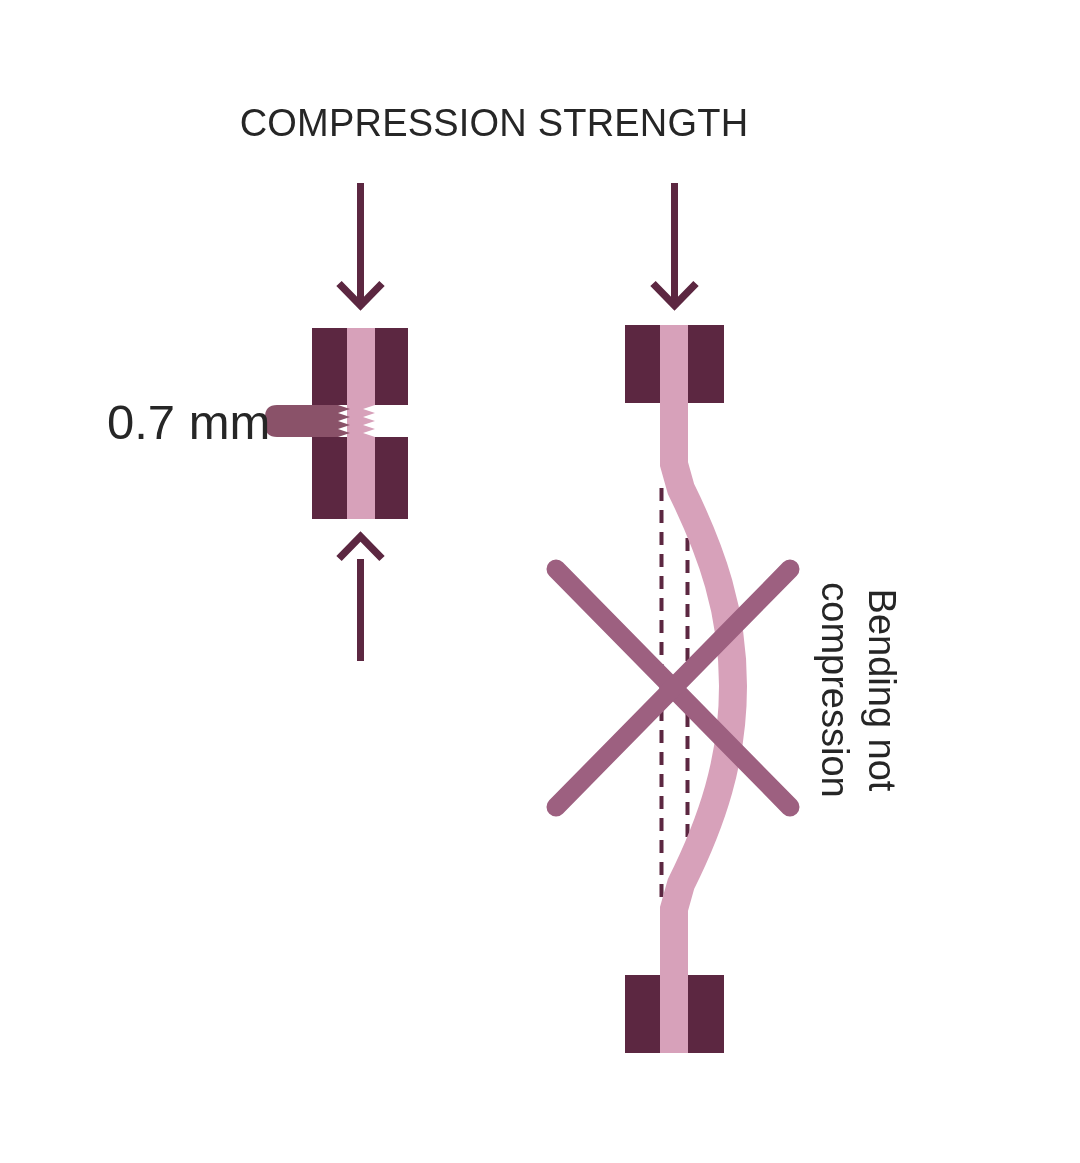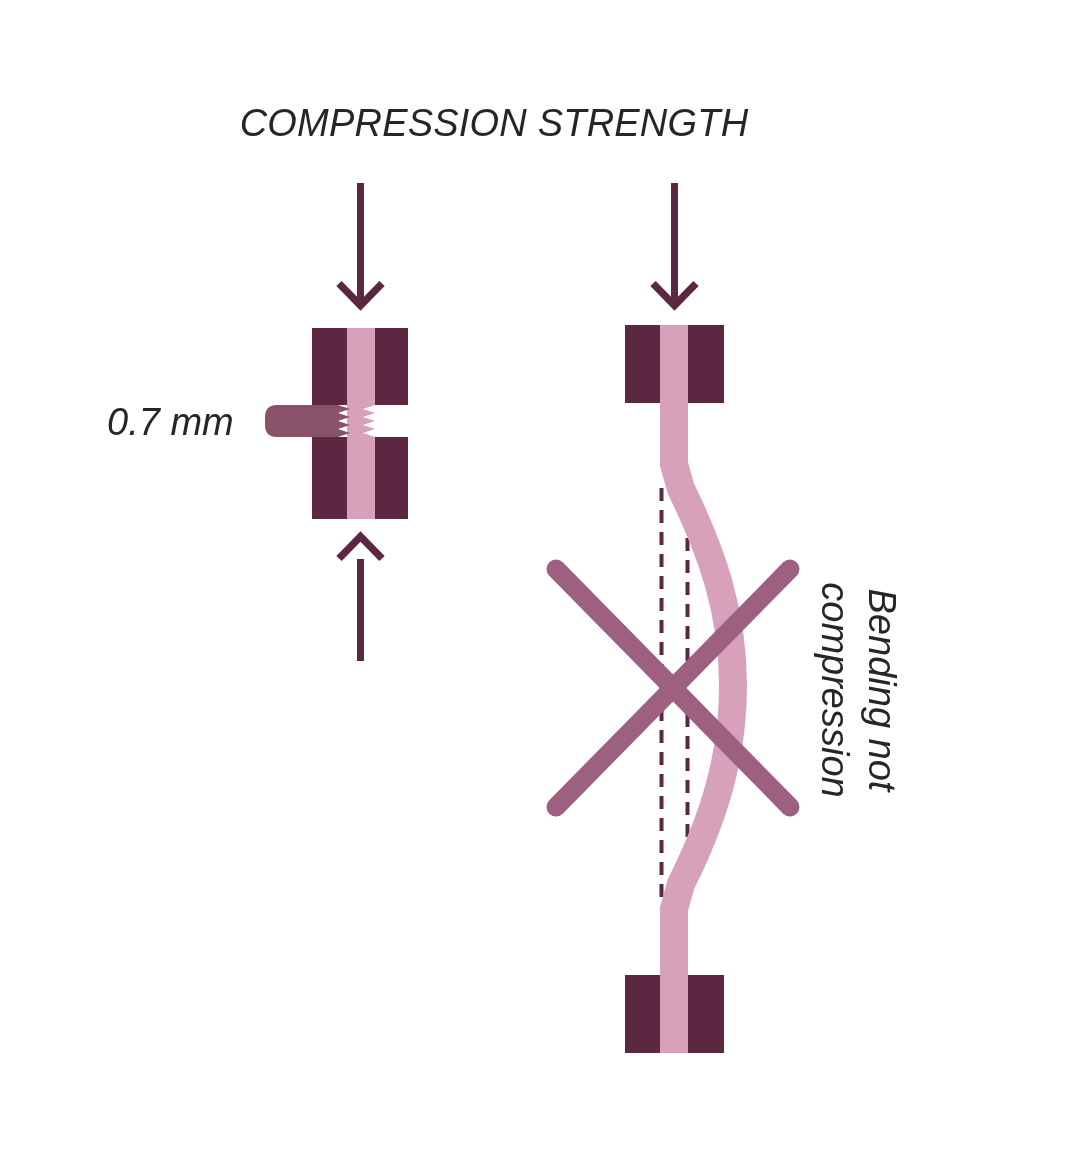--- a/index.html
+++ b/index.html
@@ -12,21 +12,21 @@
   }
   html,body{margin:0;padding:0;}
   body{
     width:1080px;height:1163px;
     background:var(--background);
     font-family:"Liberation Sans","DejaVu Sans",sans-serif;
     color:var(--text);
     position:relative;
     overflow:hidden;
   }
-  .canvas{position:absolute;inset:0;width:944px;height:1163px;font-style:italic;}
+  .canvas{position:absolute;inset:0;width:944px;height:1163px;}
   svg{position:absolute;left:0;top:0;}
 
   .fill-plum{fill:var(--plum);}
   .fill-pink{fill:var(--pink);}
   .fill-mauve{fill:var(--mauve);}
   .fill-bg{fill:var(--background);}
   .stroke-plum{stroke:var(--plum);fill:none;}
   .stroke-pink{stroke:var(--pink);fill:none;}
   .stroke-cross{stroke:var(--cross);fill:none;}
 
@@ -36,21 +36,21 @@
     transform:translateX(-50%);
     font-size:38px;
     line-height:34px;
     letter-spacing:0.2px;
     white-space:nowrap;
     color:var(--text);
   }
   .thickness-label{
     position:absolute;
     left:107px;top:406px;
-    font-size:38px;
+    font-size:49px;
     line-height:32px;
     white-space:nowrap;
     color:var(--text);
   }
   .bending-note{
     position:absolute;
     left:858px;top:690px;
     transform:translate(-50%,-50%) rotate(90deg);
     font-size:38px;
     line-height:47px;

